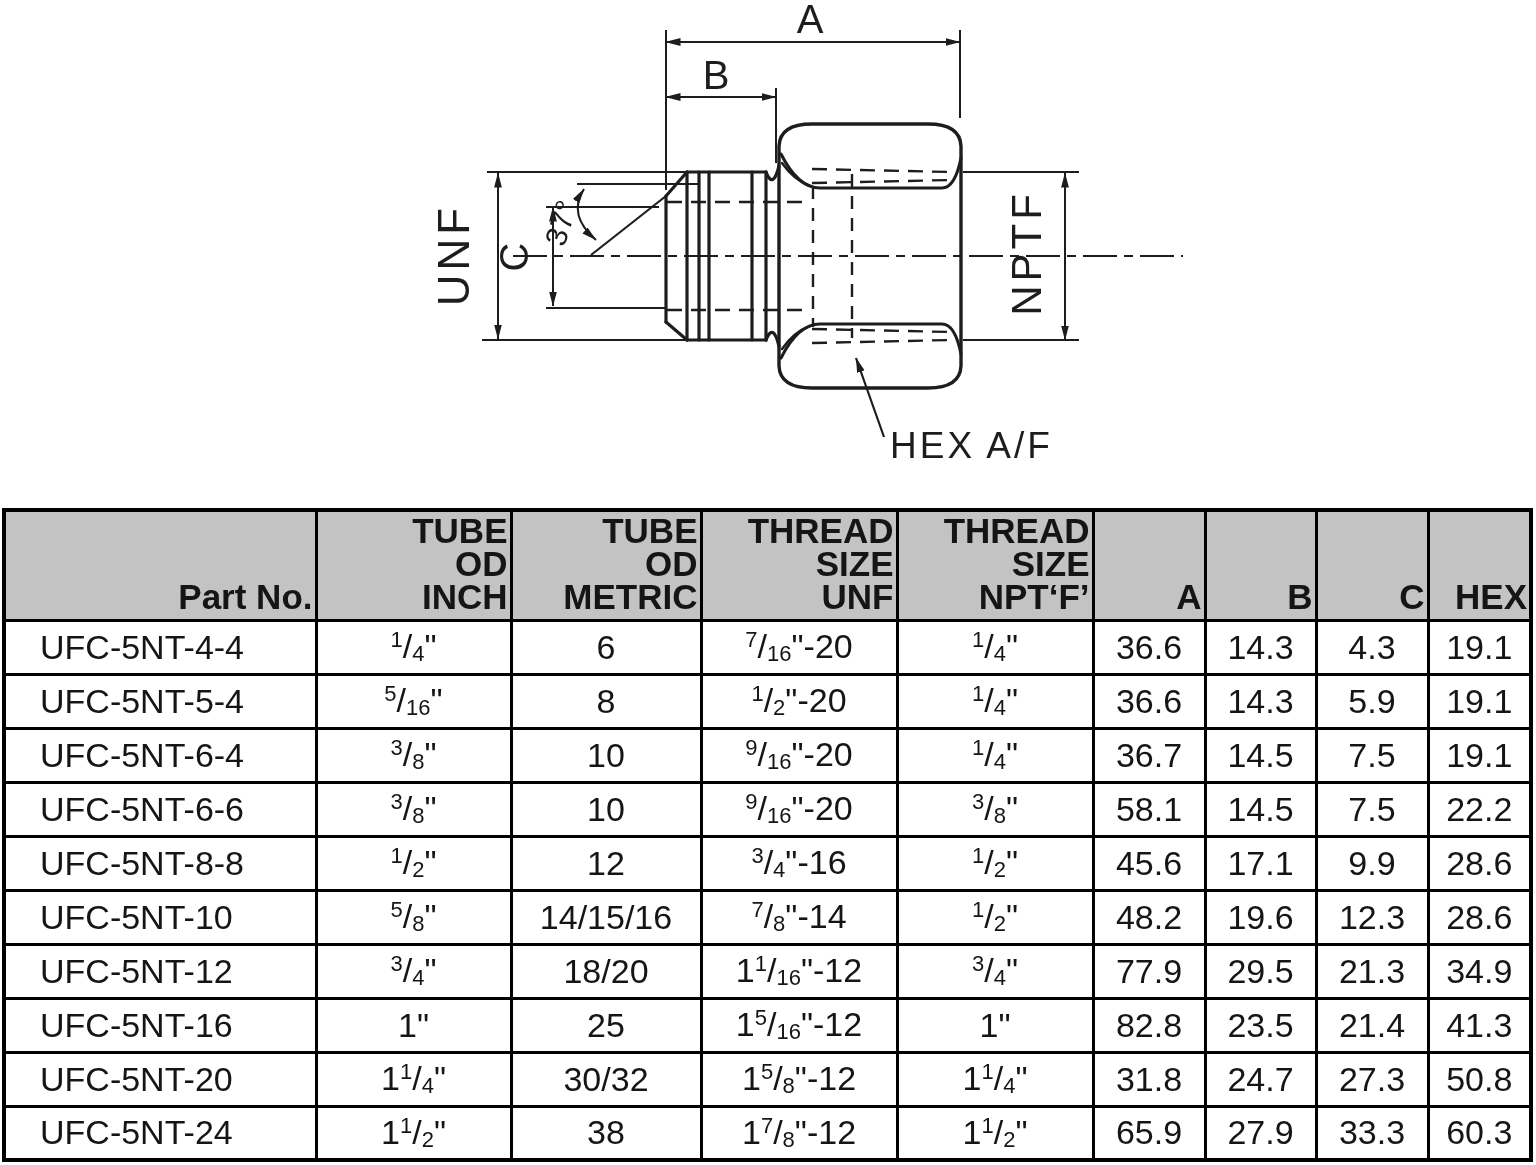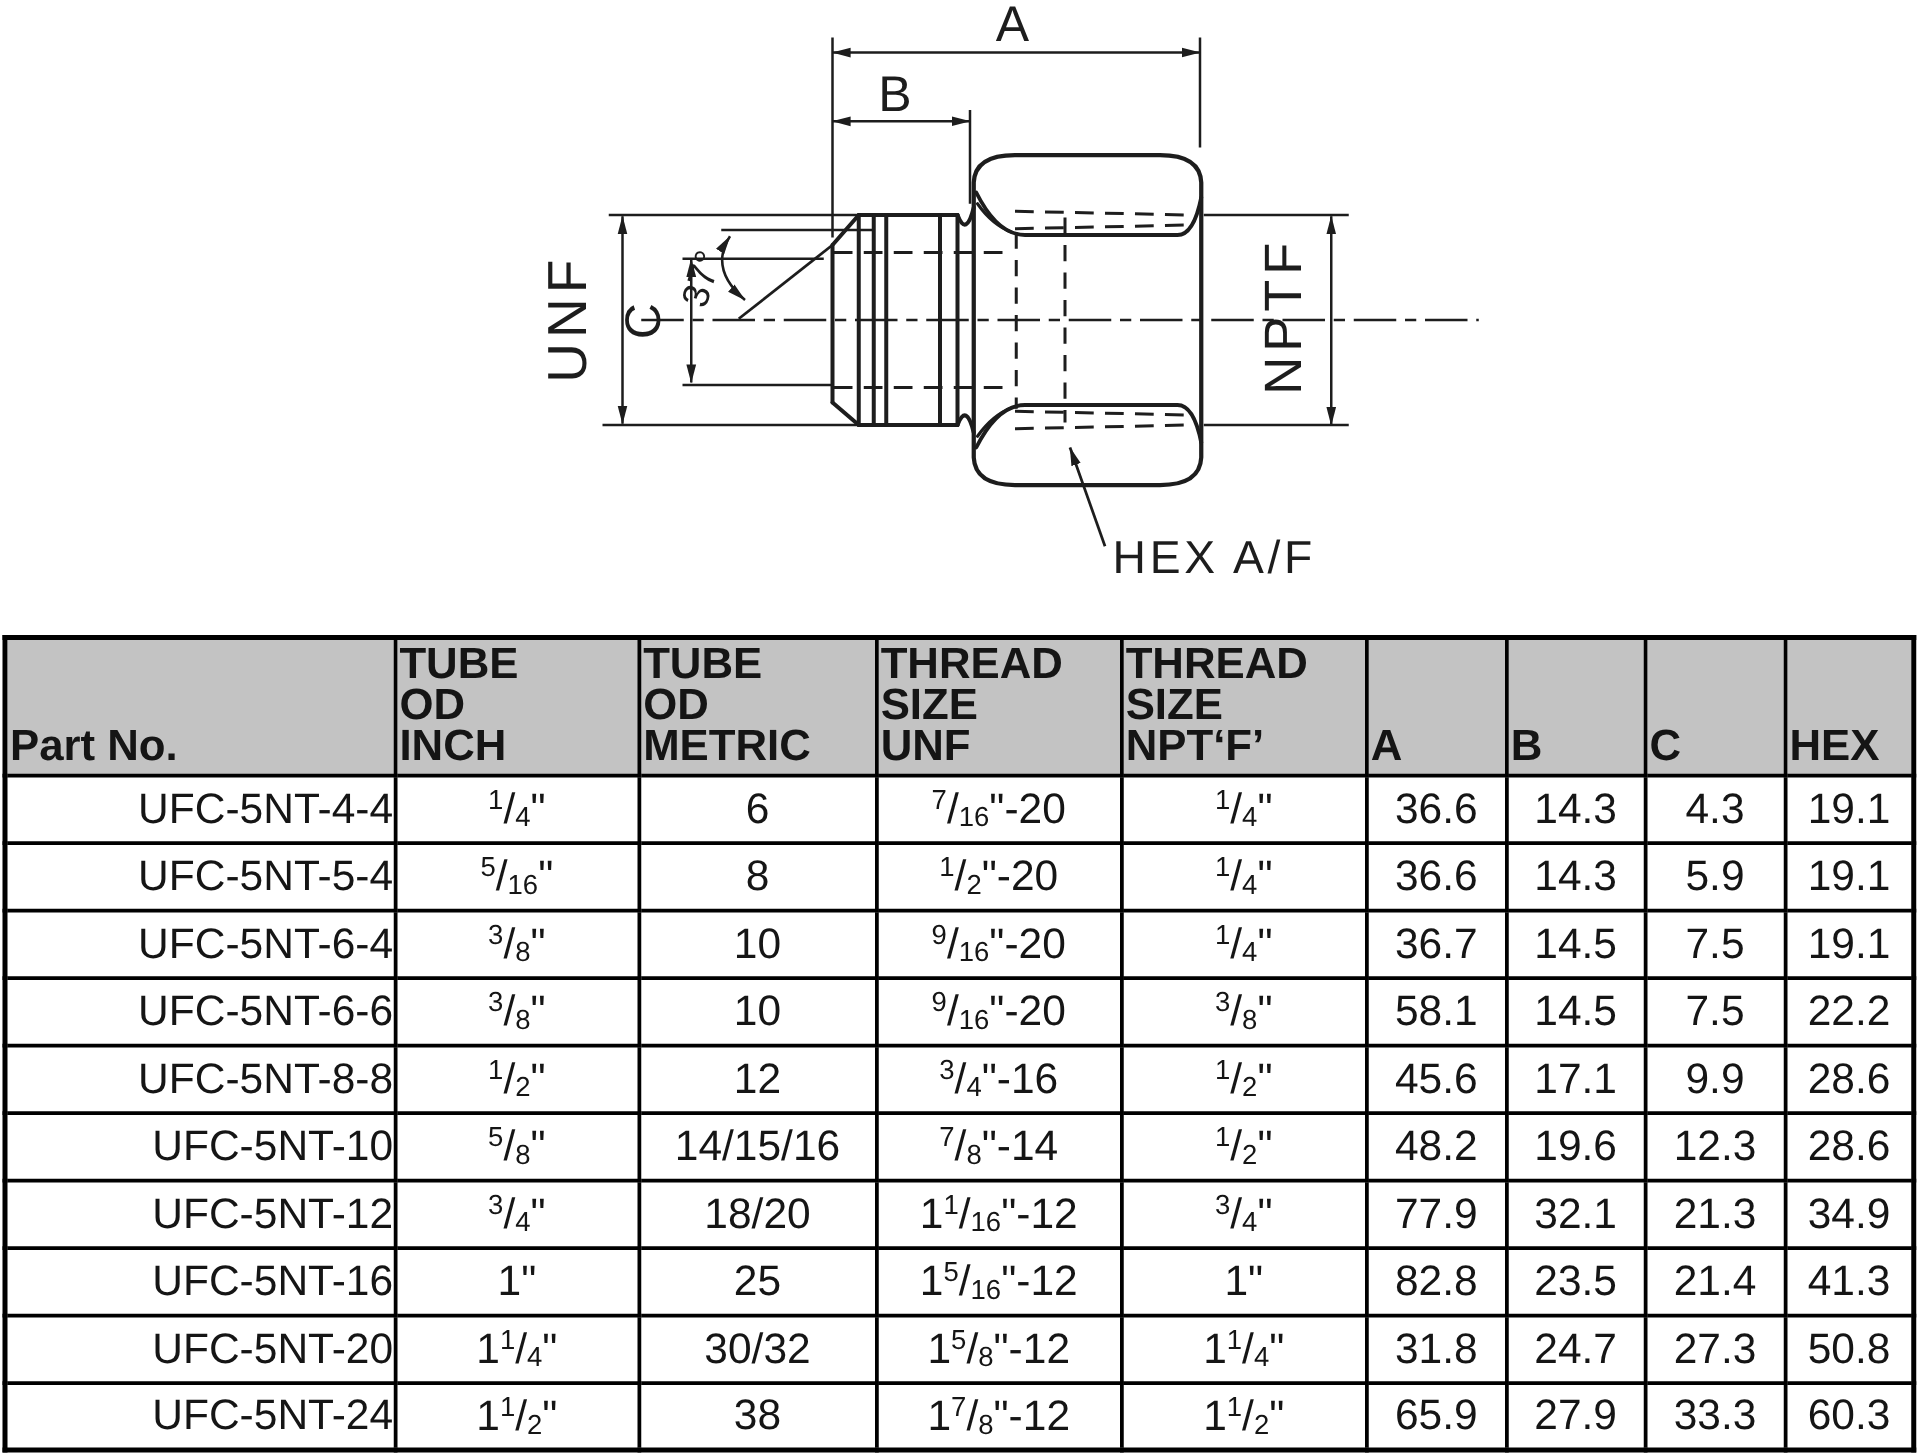--- a/index.html
+++ b/index.html
@@ -5,24 +5,24 @@
   html,body{margin:0;padding:0;background:#ffffff;}
   body{width:1536px;height:1165px;position:relative;font-family:"Liberation Sans",sans-serif;-webkit-font-smoothing:antialiased;}
   #drawing-wrap{position:absolute;left:0;top:0;width:1536px;height:506px;}
   #drawing-wrap svg{display:block;}
   .draw-label{fill:#1d1d1d;font-family:"Liberation Sans",sans-serif;}
 
   #spec-table{position:absolute;left:2px;top:508px;border-collapse:collapse;table-layout:fixed;
     border:4px solid #000;}
   #spec-table th,#spec-table td{border:3px solid #000;color:#151515;overflow:hidden;}
   #spec-table th{background:#c3c3c3;font-weight:bold;font-size:35px;line-height:33px;
-    vertical-align:bottom;text-align:left;padding:0 2px 6px 2px;height:110px;box-sizing:border-box;}
+    vertical-align:bottom;text-align:right;padding:0 2px 6px 2px;height:110px;box-sizing:border-box;}
   #spec-table td{font-size:34px;font-weight:400;text-align:center;vertical-align:middle;
     height:54px;box-sizing:border-box;padding:0;white-space:nowrap;}
-  #spec-table td.col-part{text-align:right;padding-left:34px;}
+  #spec-table td.col-part{text-align:left;padding-left:34px;}
   
   .fn{font-size:22px;vertical-align:11px;letter-spacing:0;}
   .fsl{font-size:34px;letter-spacing:0;}
   .fd{font-size:22px;vertical-align:-3px;}
 </style>
 </head>
 <body>
 
 <div id="drawing-wrap">
 <svg width="1536" height="506" viewBox="0 0 1536 506" xmlns="http://www.w3.org/2000/svg">
@@ -196,21 +196,21 @@
         <td class="col-c">12.3</td>
         <td class="col-hex">28.6</td>
       </tr>
       <tr>
         <td class="col-part">UFC-5NT-12</td>
         <td class="col-od_inch"><span class="fr"><span class="fn">3</span><span class="fsl">/</span><span class="fd">4</span></span>"</td>
         <td class="col-od_metric">18/20</td>
         <td class="col-unf">1<span class="fr"><span class="fn">1</span><span class="fsl">/</span><span class="fd">16</span></span>"-12</td>
         <td class="col-nptf"><span class="fr"><span class="fn">3</span><span class="fsl">/</span><span class="fd">4</span></span>"</td>
         <td class="col-a">77.9</td>
-        <td class="col-b">32.1</td>
+        <td class="col-b">29.5</td>
         <td class="col-c">21.3</td>
         <td class="col-hex">34.9</td>
       </tr>
       <tr>
         <td class="col-part">UFC-5NT-16</td>
         <td class="col-od_inch">1"</td>
         <td class="col-od_metric">25</td>
         <td class="col-unf">1<span class="fr"><span class="fn">5</span><span class="fsl">/</span><span class="fd">16</span></span>"-12</td>
         <td class="col-nptf">1"</td>
         <td class="col-a">82.8</td>

